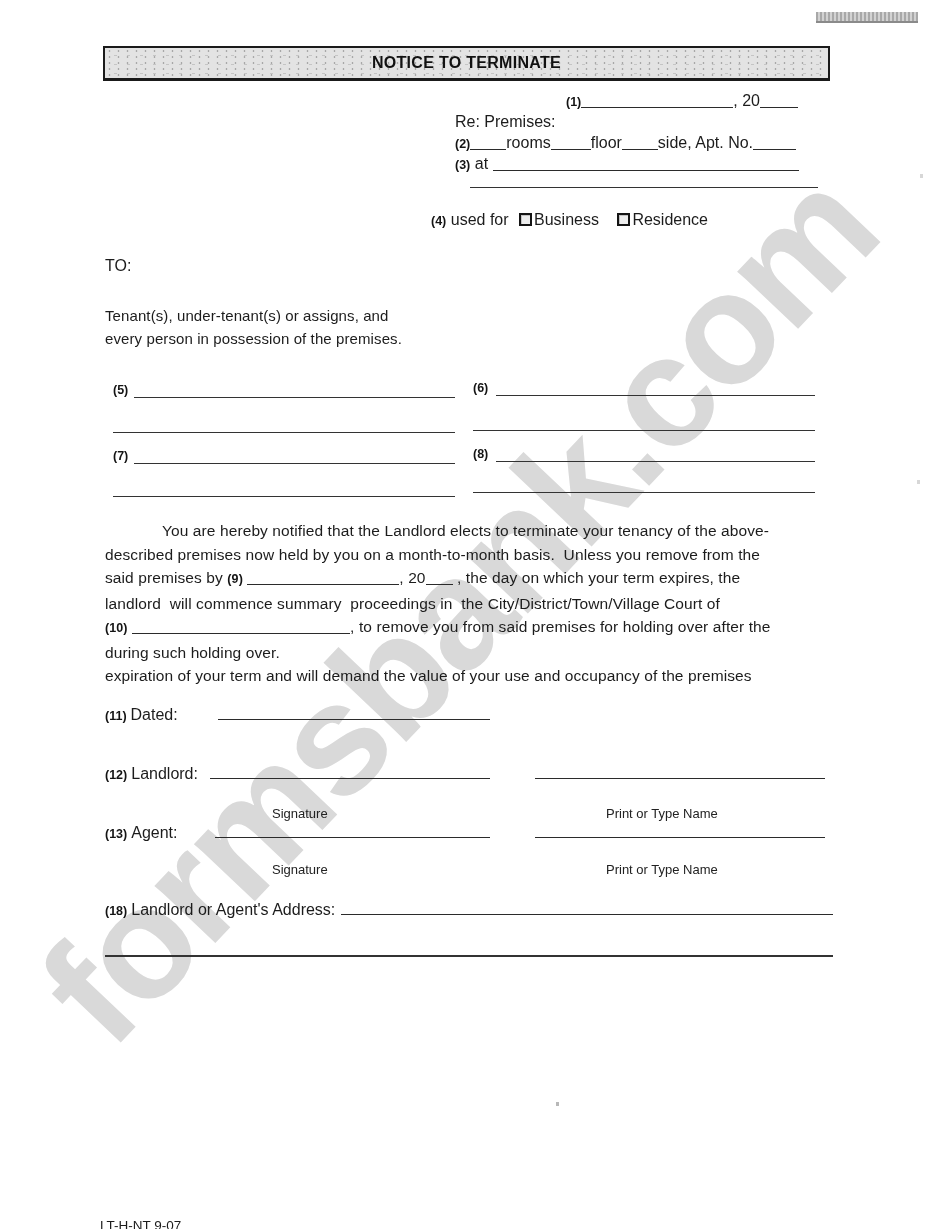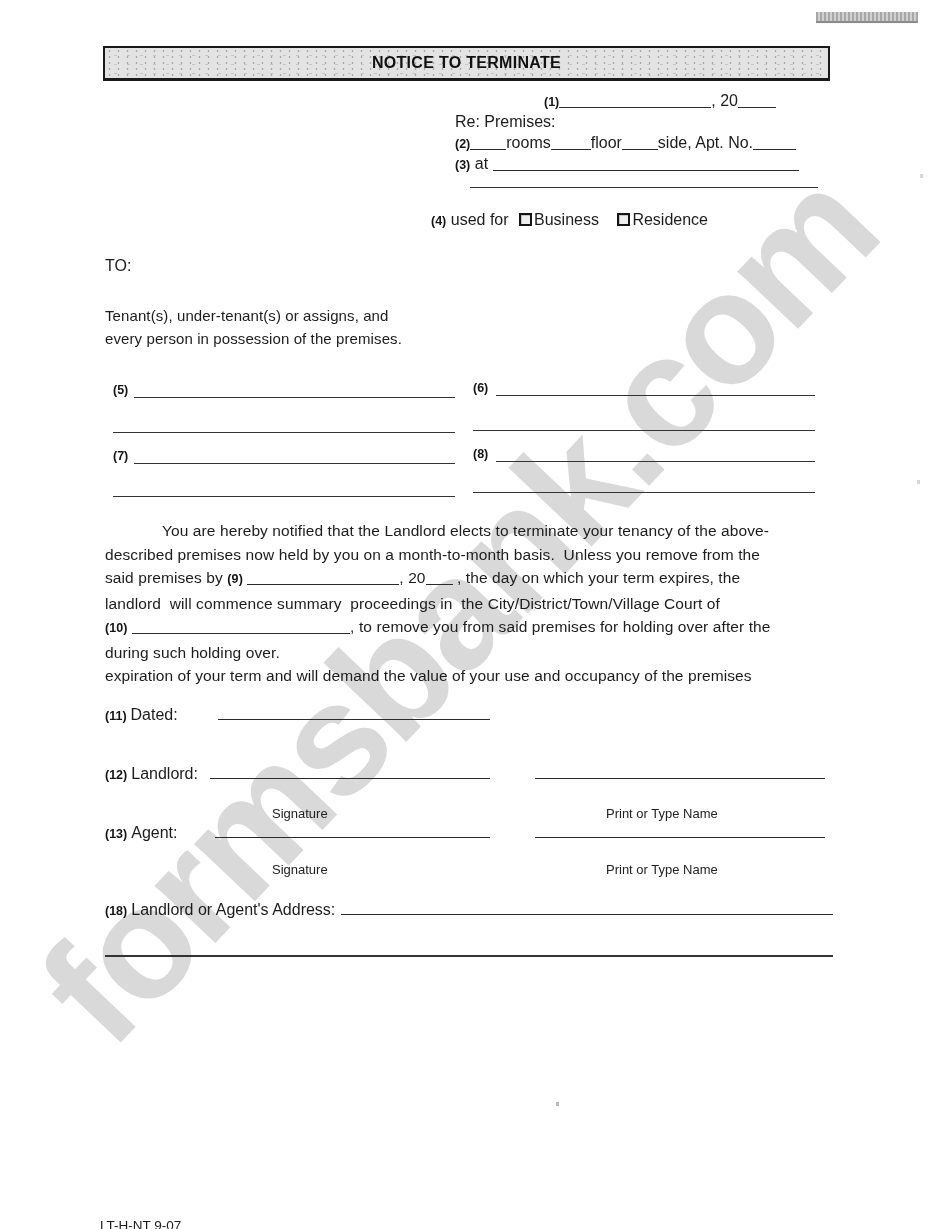--- a/index.html
+++ b/index.html
@@ -56,21 +56,21 @@
 <div class="page">
 
   <div class="wm">formsbank.com</div>
 
   <div class="artifact-bar"></div>
 
   <div class="titlebar">
     <span class="title-text">NOTICE TO TERMINATE</span>
   </div>
 
-  <div class="abs" style="left:544px; top:92px;text-align:center;">
+  <div class="abs" style="left:566px; top:92px;text-align:center;">
     <span class="num">(1)</span><span class="ul" style="width:152px;"></span><span class="t16">, 20</span><span class="ul" style="width:38px;"></span>
   </div>
 
   <div class="abs t16" style="left:455px; top:113px;">Re: Premises:</div>
 
   <div class="abs t16" style="left:455px; top:134px;">
     <span class="num">(2)</span><span class="ul" style="width:36px;"></span><span>rooms</span><span class="ul" style="width:40px;"></span><span>floor</span><span class="ul" style="width:36px;"></span><span>side, Apt. No.</span><span class="ul" style="width:43px;"></span>
   </div>
 
   <div class="abs t16" style="left:455px; top:155px;">

